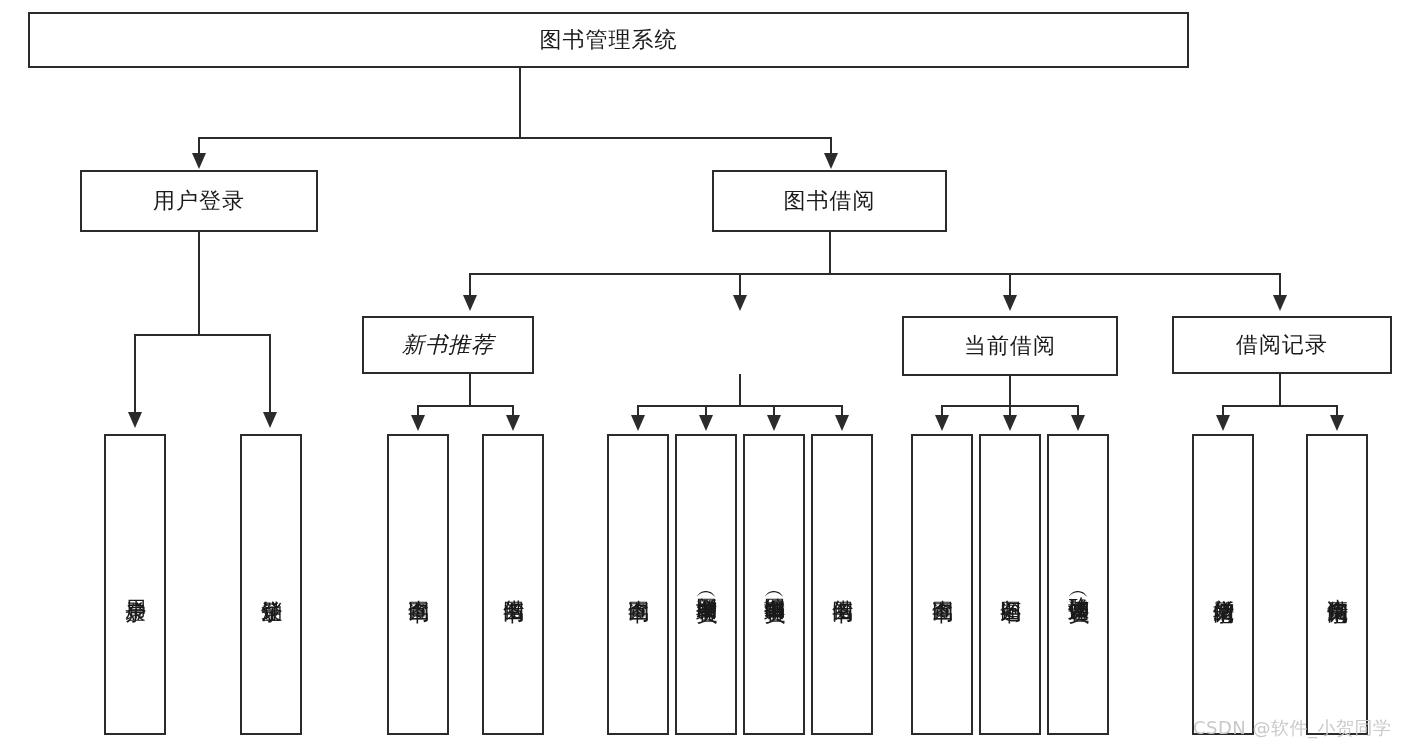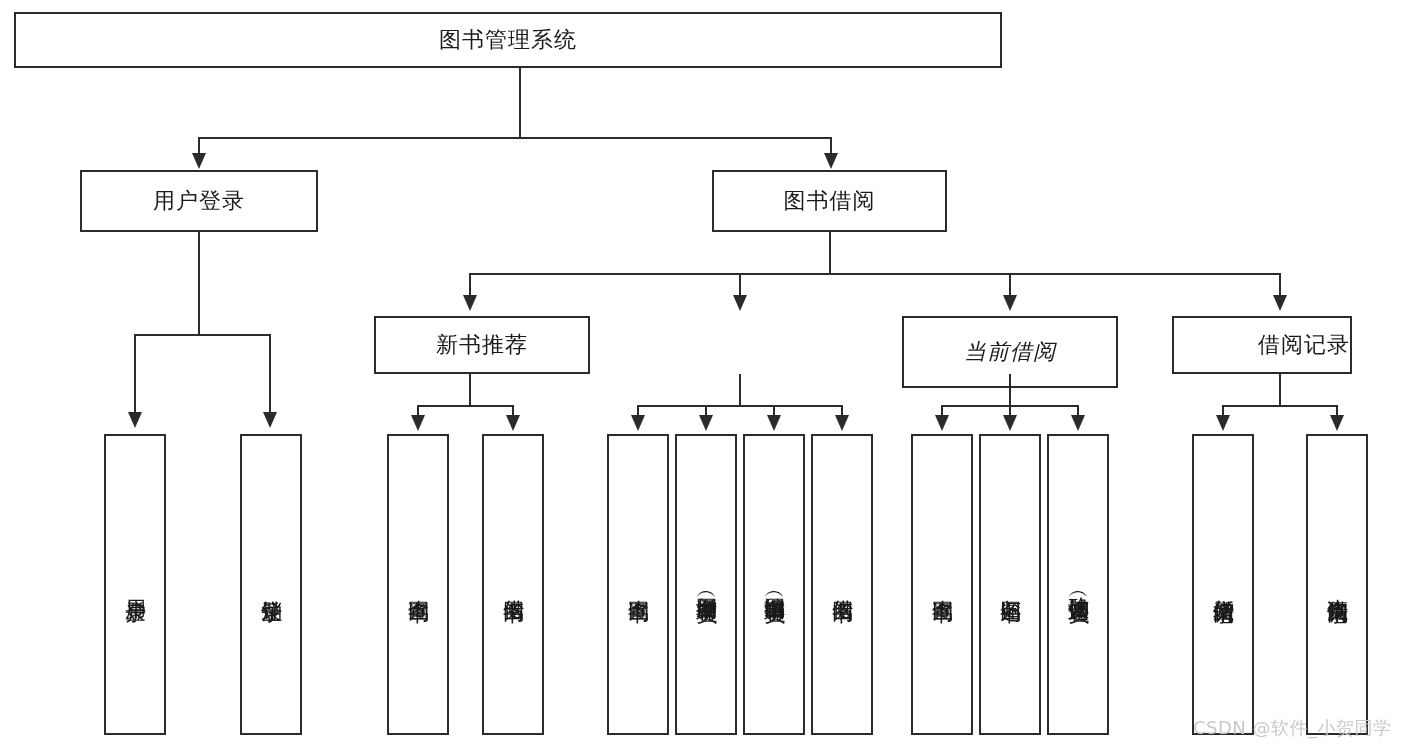--- a/index.html
+++ b/index.html
@@ -66,21 +66,21 @@
     letter-spacing: 0.5px;
     white-space: nowrap;
     pointer-events: none;
   }
 </style>
 </head>
 <body>
 
 <div id="canvas">
 
-  <div class="node h-node" style="left:14px; top:12px; width:988px; height:56px;">
+  <div class="node h-node" style="left:28px; top:12px; width:1161px; height:56px;">
     <span>图书管理系统</span>
   </div>
 
   <div class="edge v" style="left:519px; top:68px; width:2px; height:70px;"></div>
 
   <div class="edge h" style="left:198px; top:137px; width:634px; height:2px;"></div>
 
   <div class="edge v" style="left:198px; top:137px; width:2px; height:20px;"></div>
   <div class="arrow" style="left:192px; top:153px;"></div>
   <div class="edge v" style="left:830px; top:137px; width:2px; height:20px;"></div>
@@ -104,27 +104,27 @@
   <div class="edge h" style="left:469px; top:273px; width:812px; height:2px;"></div>
   <div class="edge v" style="left:469px; top:273px; width:2px; height:26px;"></div>
   <div class="arrow" style="left:463px; top:295px;"></div>
   <div class="edge v" style="left:739px; top:273px; width:2px; height:26px;"></div>
   <div class="arrow" style="left:733px; top:295px;"></div>
   <div class="edge v" style="left:1009px; top:273px; width:2px; height:26px;"></div>
   <div class="arrow" style="left:1003px; top:295px;"></div>
   <div class="edge v" style="left:1279px; top:273px; width:2px; height:26px;"></div>
   <div class="arrow" style="left:1273px; top:295px;"></div>
 
-  <div class="node h-node" style="left:374px; top:316px; width:216px; height:58px;">
+  <div class="node h-node" style="left:362px; top:316px; width:172px; height:58px;font-style:italic;">
     <span>新书推荐</span>
   </div>
-  <div class="node h-node" style="left:902px; top:316px; width:216px; height:72px;font-style:italic;">
+  <div class="node h-node" style="left:902px; top:316px; width:216px; height:60px;">
     <span>当前借阅</span>
   </div>
-  <div class="node h-node" style="left:1172px; top:316px; width:180px; height:58px;justify-content:flex-end;">
+  <div class="node h-node" style="left:1172px; top:316px; width:220px; height:58px;">
     <span>借阅记录</span>
   </div>
 
   <div class="edge v" style="left:469px; top:374px; width:2px; height:32px;"></div>
   <div class="edge h" style="left:417px; top:405px; width:96px; height:2px;"></div>
   <div class="edge v" style="left:417px; top:405px; width:2px; height:14px;"></div>
   <div class="arrow" style="left:411px; top:415px;"></div>
   <div class="edge v" style="left:512px; top:405px; width:2px; height:14px;"></div>
   <div class="arrow" style="left:506px; top:415px;"></div>
 

